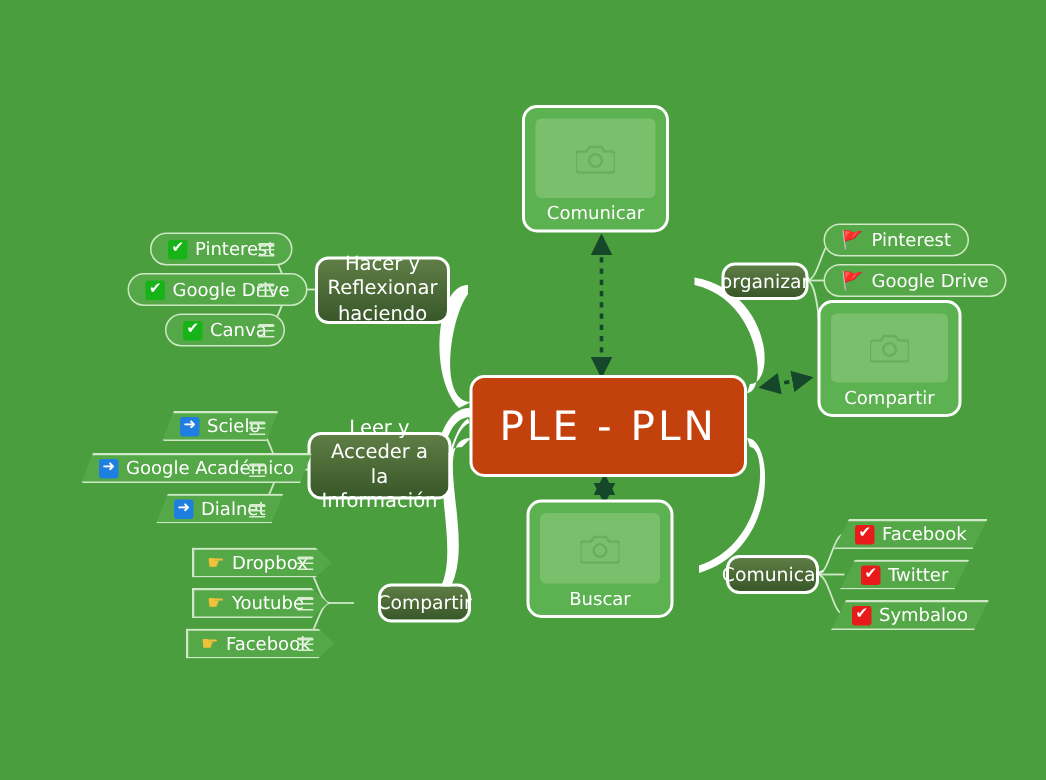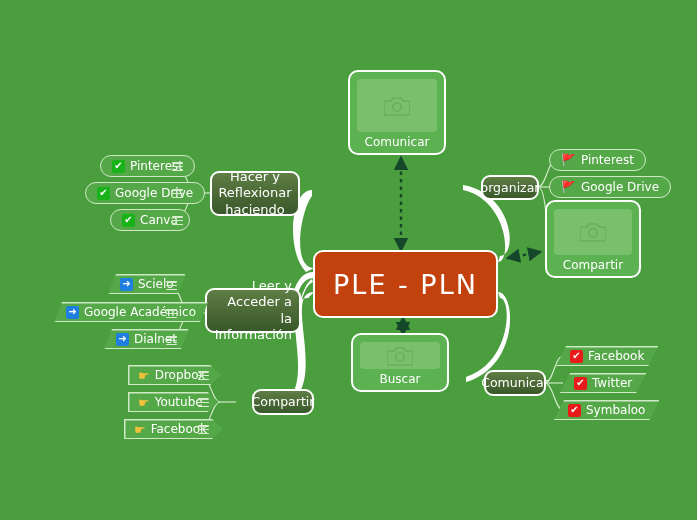--- a/index.html
+++ b/index.html
@@ -247,21 +247,21 @@
   <div class="imgnode" style="left:348px; top:70px; width:98px; height:85px;">
     <div class="thumb">
       <svg width="26" height="22" viewBox="0 0 26 22" xmlns="http://www.w3.org/2000/svg">
         <path d="M2 6 h5 l2-3 h8 l2 3 h5 a2 2 0 0 1 2 2 v10 a2 2 0 0 1 -2 2 h-22 a2 2 0 0 1 -2 -2 v-10 a2 2 0 0 1 2 -2 z" fill="none" stroke="#6aae5d" stroke-width="1.6"></path>
         <circle cx="13" cy="12" r="4.2" fill="none" stroke="#6aae5d" stroke-width="1.6"></circle>
       </svg>
     </div>
     <div class="caption">Comunicar</div>
   </div>
 
-  <div class="imgnode" style="left:351px; top:333px; width:98px; height:59px;">
+  <div class="imgnode" style="left:351px; top:333px; width:98px; height:79px;">
     <div class="thumb">
       <svg width="26" height="22" viewBox="0 0 26 22" xmlns="http://www.w3.org/2000/svg">
         <path d="M2 6 h5 l2-3 h8 l2 3 h5 a2 2 0 0 1 2 2 v10 a2 2 0 0 1 -2 2 h-22 a2 2 0 0 1 -2 -2 v-10 a2 2 0 0 1 2 -2 z" fill="none" stroke="#6aae5d" stroke-width="1.6"></path>
         <circle cx="13" cy="12" r="4.2" fill="none" stroke="#6aae5d" stroke-width="1.6"></circle>
       </svg>
     </div>
     <div class="caption">Buscar</div>
   </div>
 
   <div class="imgnode" style="left:545px; top:200px; width:96px; height:78px;">
@@ -271,21 +271,21 @@
         <circle cx="13" cy="12" r="4.2" fill="none" stroke="#6aae5d" stroke-width="1.6"></circle>
       </svg>
     </div>
     <div class="caption">Compartir</div>
   </div>
 
   <div class="topic" style="left:210px; top:171px; width:90px; height:45px;">
     <span>Hacer y Reflexionar haciendo</span>
   </div>
 
-  <div class="topic" style="left:205px; top:288px; width:96px; height:45px;text-align:right;">
+  <div class="topic" style="left:205px; top:288px; width:96px; height:45px;">
     <span>Leer y Acceder a la Información</span>
   </div>
 
   <div class="topic small" style="left:235px; top:389px; width:62px; height:26px;">
     <span>Compartir</span>
   </div>
 
   <div class="topic small" style="left:464px; top:175px; width:58px; height:25px;">
     <span>organizar</span>
   </div>

